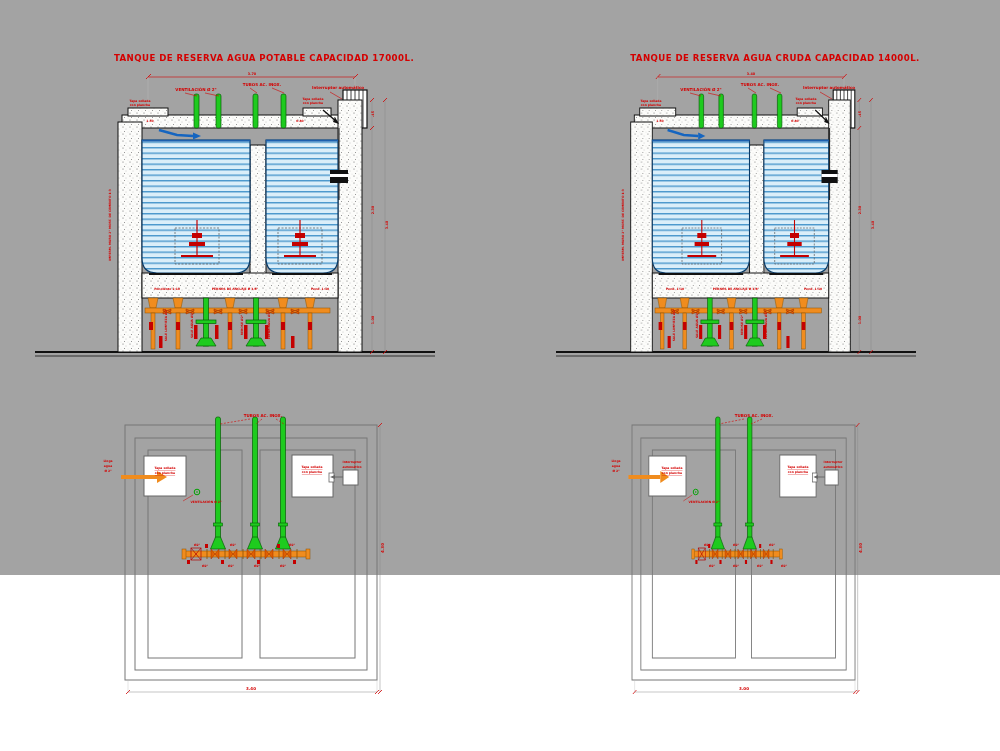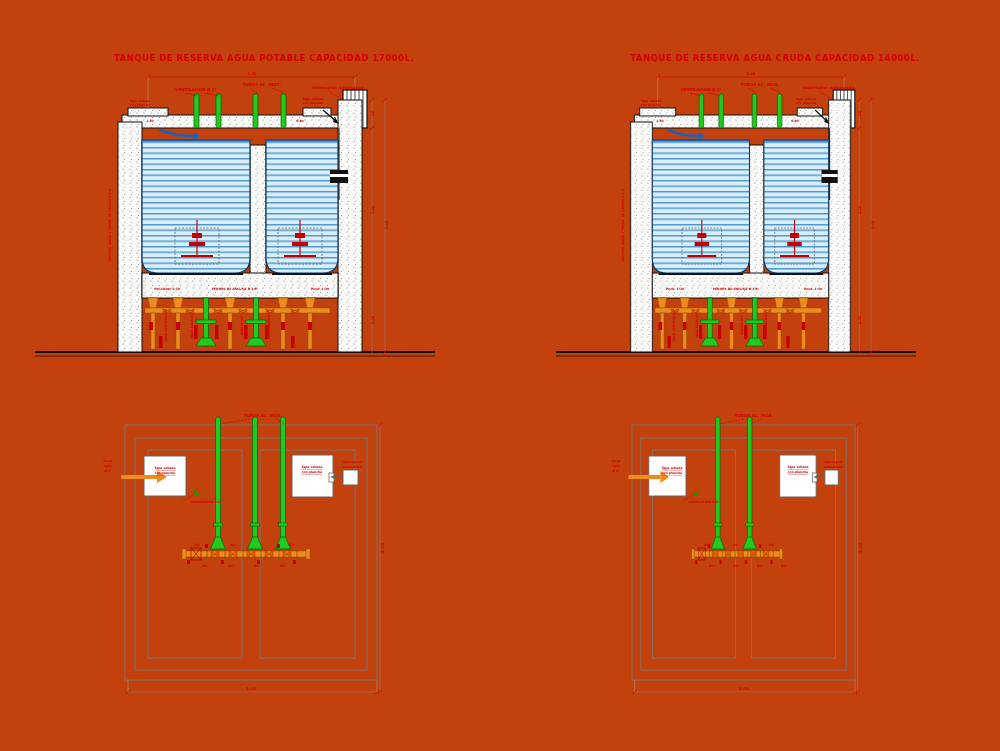--- a/index.html
+++ b/index.html
@@ -1,16 +1,16 @@
 <!DOCTYPE html>
 <html><head>
 <meta charset="utf-8">
 <style>
   html,body{margin:0;padding:0;background:#ffffff;width:1000px;height:751px;overflow:hidden;}
-  .canvas{position:relative;width:1000px;height:751px;background:#c2410c;}
+  .canvas{position:relative;width:1000px;height:575px;background:#a3a3a3;}
   svg{position:absolute;left:0;top:0;}
   text{font-family:"DejaVu Sans",sans-serif;text-anchor:middle;}
   .t-title{font-size:8.6px;font-weight:bold;fill:#d40000;letter-spacing:.45px;}
   .t-lab{font-size:4px;font-weight:bold;fill:#d40000;}
   .t-tiny{font-size:3px;font-weight:bold;fill:#d40000;}
   .t-dim{font-size:4px;font-weight:bold;fill:#d40000;}
   .t-dims{font-size:3.4px;font-weight:bold;fill:#d40000;}
   .u{text-decoration:underline;}
 </style>
 </head>

